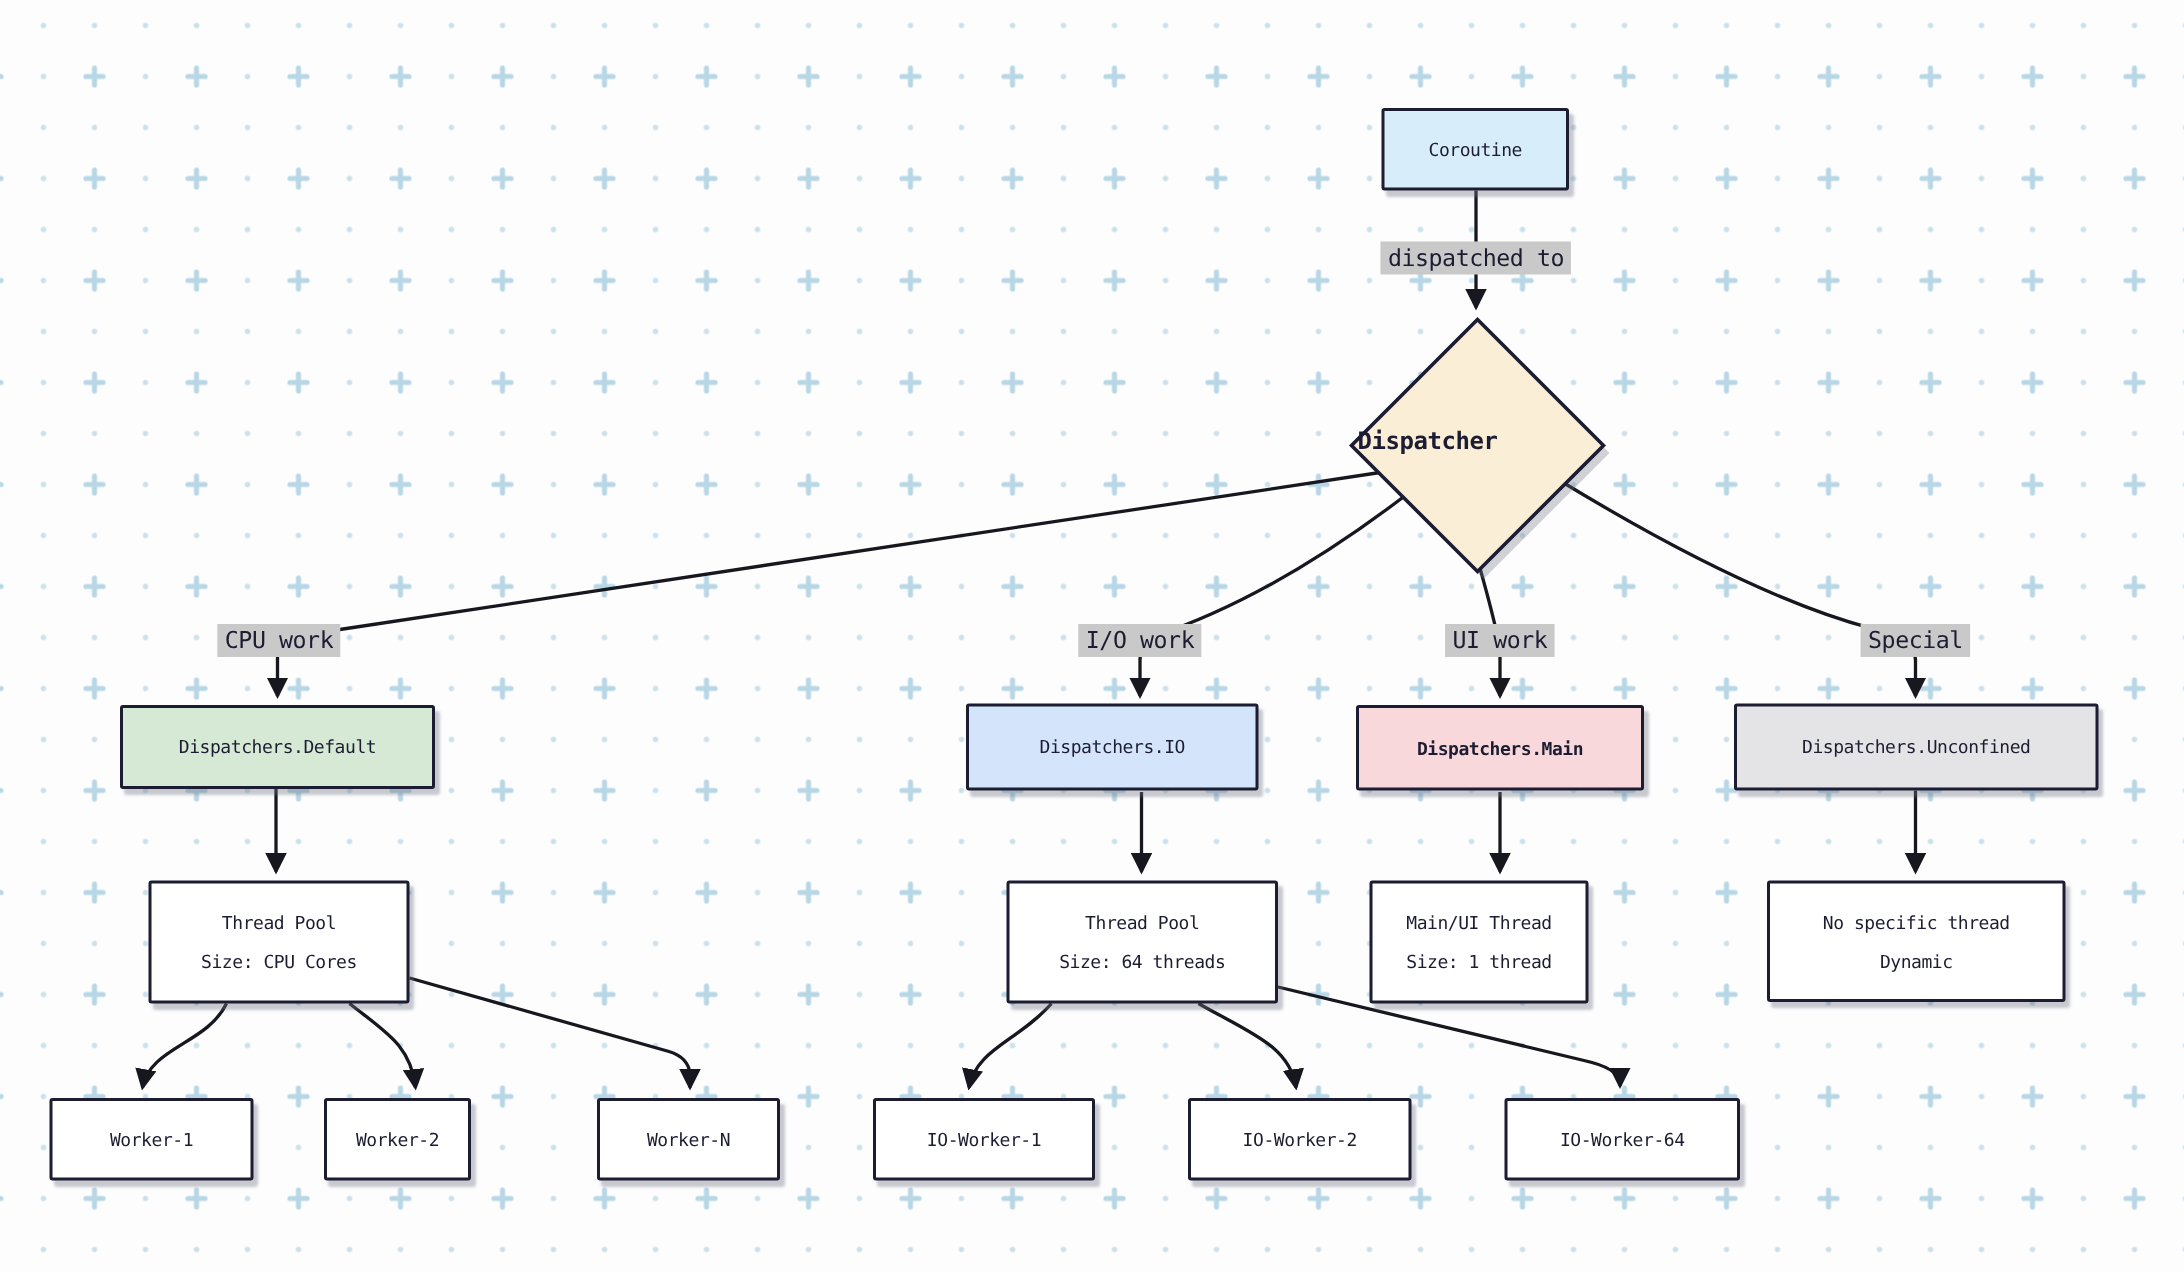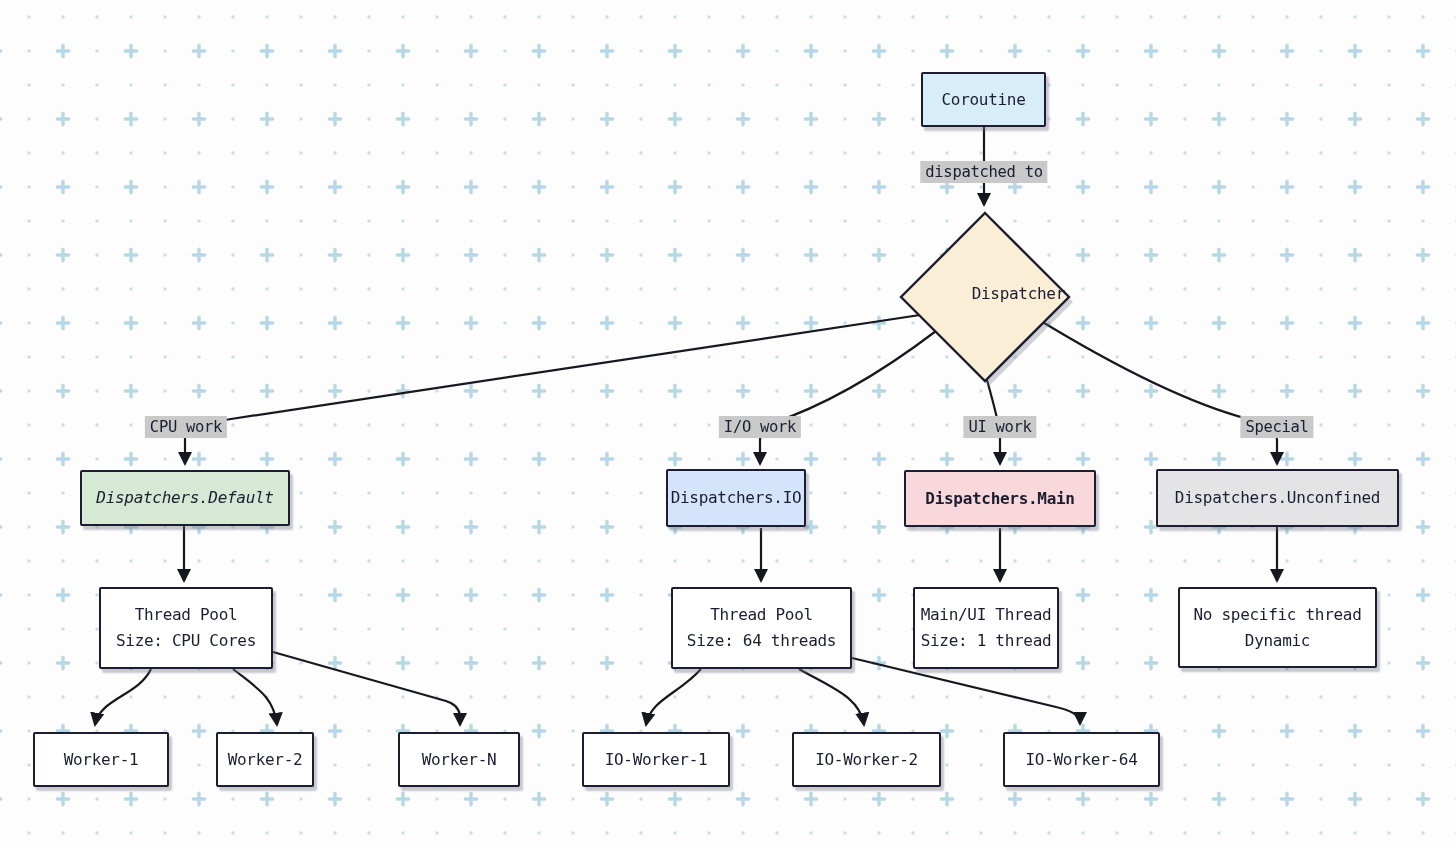--- a/index.html
+++ b/index.html
@@ -18,32 +18,32 @@
   .diamond-shadow{fill:rgba(115,120,135,0.33);stroke:none;}
   .diamond{fill:var(--dispatcher-fill,#faeed6);stroke:var(--border,#1c1c32);stroke-width:2.4px;}
 
   .node{
     position:absolute;z-index:2;box-sizing:border-box;
     display:flex;flex-direction:column;align-items:center;justify-content:center;
     border:2px solid var(--border,#1c1c32);
     background:var(--plain-fill,#ffffff);
     border-radius:2px;
     box-shadow:3px 4px 2px rgba(110,115,130,0.38);
-    font-size:16px;letter-spacing:-0.3px;line-height:26px;
+    font-size:12px;letter-spacing:-0.3px;line-height:26px;
     text-align:center;white-space:nowrap;
   }
   .node.fill-coroutine{background:var(--coroutine-fill,#d8edfa);}
-  .node.fill-default{background:var(--default-fill,#d6e9d5);font-style:italic;}
+  .node.fill-default{background:var(--default-fill,#d6e9d5);}
   .node.fill-io{background:var(--io-fill,#d4e4fb);}
   .node.fill-main{background:var(--main-fill,#f8d8da);font-weight:bold;}
   .node.fill-unconfined{background:var(--unconfined-fill,#e4e4e7);}
 
   .diamond-label{
-    position:absolute;z-index:2;width:160px;text-align:right;
-    font-size:16px;letter-spacing:-0.3px;
+    position:absolute;z-index:2;width:160px;text-align:left;
+    font-size:16px;letter-spacing:-0.3px;font-weight:bold;
   }
   .edge-label{
     position:absolute;z-index:3;transform:translate(-50%,-50%);
     background:var(--label-bg,#c9c9c9);
     padding:2px 5px;font-size:15.5px;letter-spacing:-0.3px;white-space:nowrap;
   }
 </style>
 </head>
 <body>
 
@@ -94,21 +94,21 @@
 
   <div class="node fill-coroutine" style="left:921px;top:72px;width:125px;height:55px">
     <span>Coroutine</span>
   </div>
 
   <div class="diamond-label" style="left:905px;top:284px">Dispatcher</div>
 
   <div class="node fill-default" style="left:80px;top:470px;width:210px;height:56px">
     <span>Dispatchers.Default</span>
   </div>
-  <div class="node fill-io" style="left:666px;top:469px;width:140px;height:58px">
+  <div class="node fill-io" style="left:644px;top:469px;width:195px;height:58px">
     <span>Dispatchers.IO</span>
   </div>
   <div class="node fill-main" style="left:904px;top:470px;width:192px;height:57px">
     <span>Dispatchers.Main</span>
   </div>
   <div class="node fill-unconfined" style="left:1156px;top:469px;width:243px;height:58px">
     <span>Dispatchers.Unconfined</span>
   </div>
 
   <div class="node" style="left:99px;top:587px;width:174px;height:82px">

